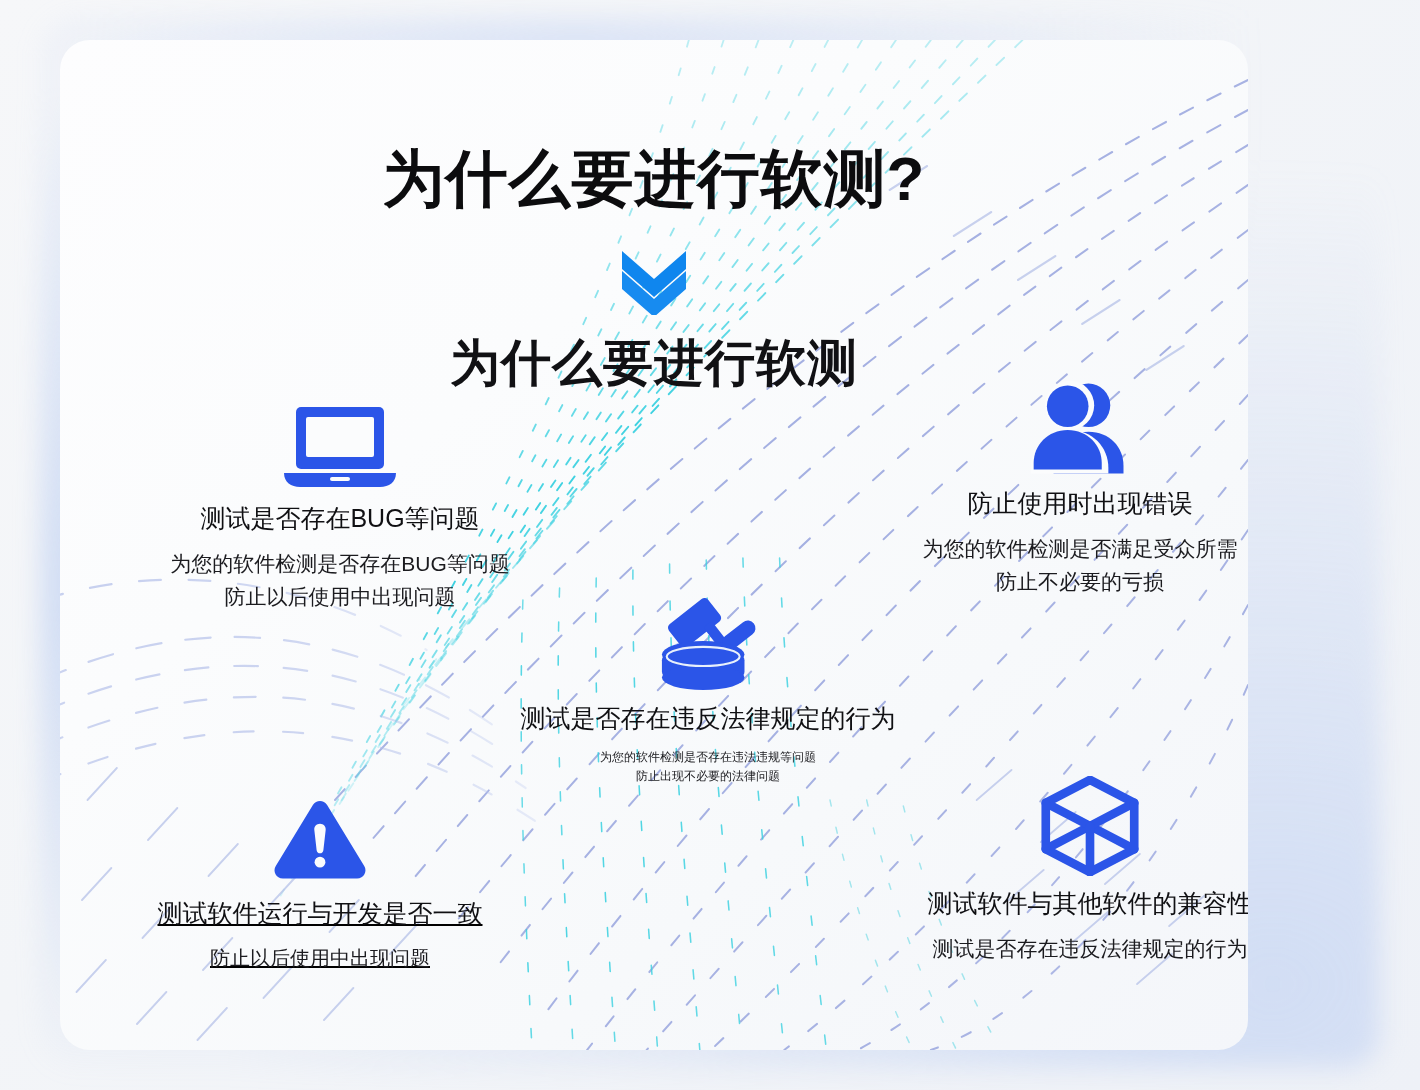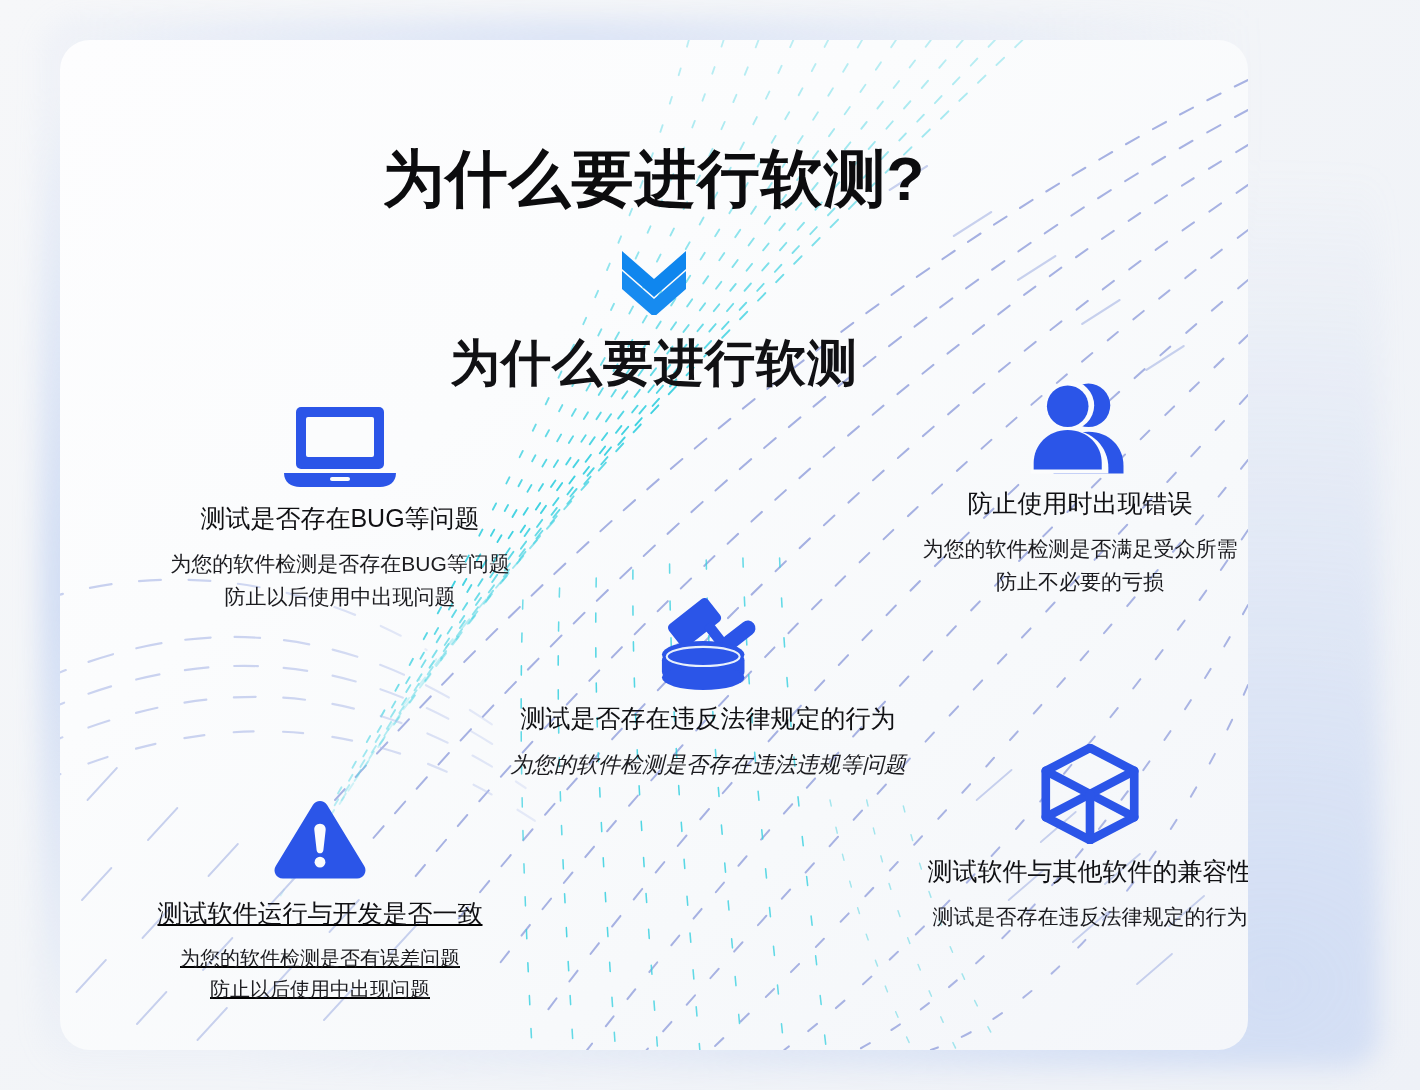--- a/index.html
+++ b/index.html
@@ -93,23 +93,23 @@
     color: #1b1b1f;
     line-height: 1.55;
     white-space: nowrap;
   }
 
   
   #feature-bug        { left: 20px;  top: 355px;  width: 520px; }
   #feature-users      { left: 760px; top: 340px;  width: 520px; }
   #feature-legal      { left: 388px; top: 555px;  width: 520px; }
   #feature-consistent { left: 0px;   top: 750px;  width: 520px; text-decoration: underline; }
-  #feature-compat     { left: 770px; top: 708px;  width: 520px; text-align: center; }
-
-  #feature-legal .f-desc { font-size: 22px; font-style: italic; }
+  #feature-compat     { left: 770px; top: 740px;  width: 520px; text-align: center; }
+
+  #feature-legal .f-desc { font-size: 12px; }
   #feature-consistent .f-desc { font-size: 20px; }
   #feature-compat .f-desc { font-size: 21px; }
 
   .ic { display: block; }
 </style>
 </head>
 <body>
 
 <div id="glow-layer"></div>
 
@@ -284,34 +284,34 @@
             <rect x="12" y="62" width="86" height="24" rx="6"></rect>
             <ellipse cx="55" cy="62" rx="43" ry="14"></ellipse>
             <ellipse cx="55" cy="86" rx="43" ry="13"></ellipse>
           </g>
           <ellipse cx="55" cy="64" rx="38" ry="10" fill="none" stroke="#e8f0fb" stroke-width="2.2"></ellipse>
         </svg>
       </div>
       <div class="f-title">测试是否存在违反法律规定的行为</div>
       <div class="f-desc">
         <div>为您的软件检测是否存在违法违规等问题</div>
+        <div>防止出现不必要的法律问题</div>
       </div>
     </div>
 
     <div class="feature" id="feature-consistent">
       <div class="icon-box">
         <svg class="ic" viewBox="0 0 104 92" width="100" height="90" aria-hidden="true">
           <path d="M44.6 8.5 c3.5 -5.6 11.3 -5.6 14.8 0 L98 72 c3.5 5.6 -0.4 13 -7.4 13 H13.4 C6.4 85 2.5 77.6 6 72 Z" fill="#2b55e8"></path>
           <path d="M52 28 c3.6 0 6.3 3 5.9 6.5 l-2.4 21 c-0.2 1.9 -1.7 3.3 -3.5 3.3 c-1.8 0 -3.3 -1.4 -3.5 -3.3 l-2.4 -21 C45.7 31 48.4 28 52 28 Z" fill="#fbfcfd"></path>
           <circle cx="52" cy="68" r="5.6" fill="#fbfcfd"></circle>
         </svg>
       </div>
       <div class="f-title">测试软件运行与开发是否一致</div>
       <div class="f-desc">
-        <div>为您的软件检测是否有误差问题</div>
         <div>防止以后使用中出现问题</div>
       </div>
     </div>
 
     <div class="feature" id="feature-compat">
       <div class="icon-box">
         <svg class="ic" viewBox="0 0 110 104" width="106" height="100" aria-hidden="true">
           <g fill="none" stroke="#2b55e8" stroke-width="9" stroke-linejoin="round" stroke-linecap="round">
 
             <path d="M55 52 L101 76 L55 100 L9 76 Z"></path>

